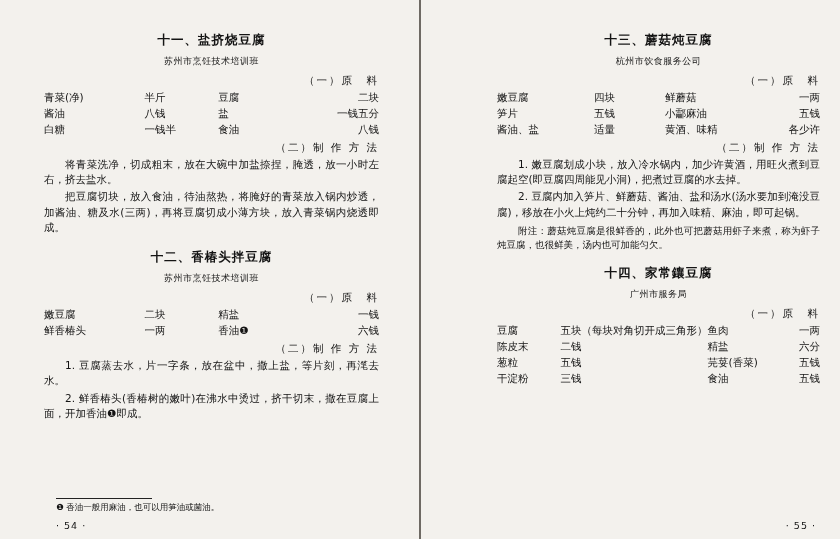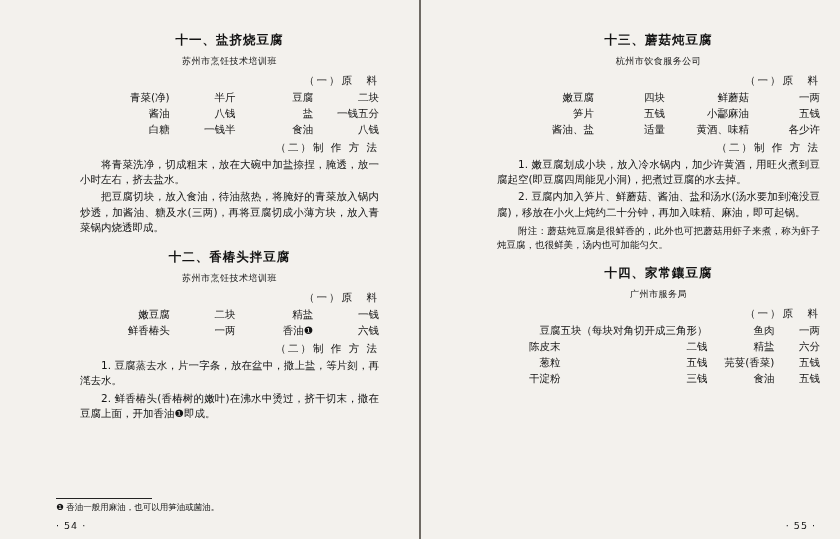--- a/index.html
+++ b/index.html
@@ -19,21 +19,21 @@
   .gutter{
     position:absolute;
     left:419px;top:0;width:2px;height:539px;
     background:#6e6a64;
   }
   .col{
     position:absolute;
     top:0;height:539px;
     box-sizing:border-box;
   }
-  .col-left{left:0;width:419px;padding:18px 40px 10px 80px;}
+  .col-left{left:0;width:419px;padding:18px 40px 10px 44px;}
   .col-right{left:445px;width:419px;padding:18px 44px 10px 52px;}
 
   .recipe{margin-bottom:10px;}
   h2.title{
     font-size:12.5px;
     font-weight:bold;
     text-align:center;
     margin:14px 0 6px 0;
     letter-spacing:1px;
   }
@@ -53,21 +53,20 @@
   table.ing{
     border-collapse:collapse;
     width:100%;
     font-size:10.5px;
     margin:0 0 2px 0;
   }
   table.ing td{
     padding:1px 0;
     vertical-align:top;
     white-space:nowrap;
-    text-align:right;
   }
   td.n1{width:30%;}
   td.q1{width:22%;}
   td.n2{width:26%;}
   td.q2{width:22%;text-align:right;padding-right:4px;}
   p.step{
     font-size:10.5px;
     line-height:1.45;
     margin:2px 0;
     text-align:justify;

